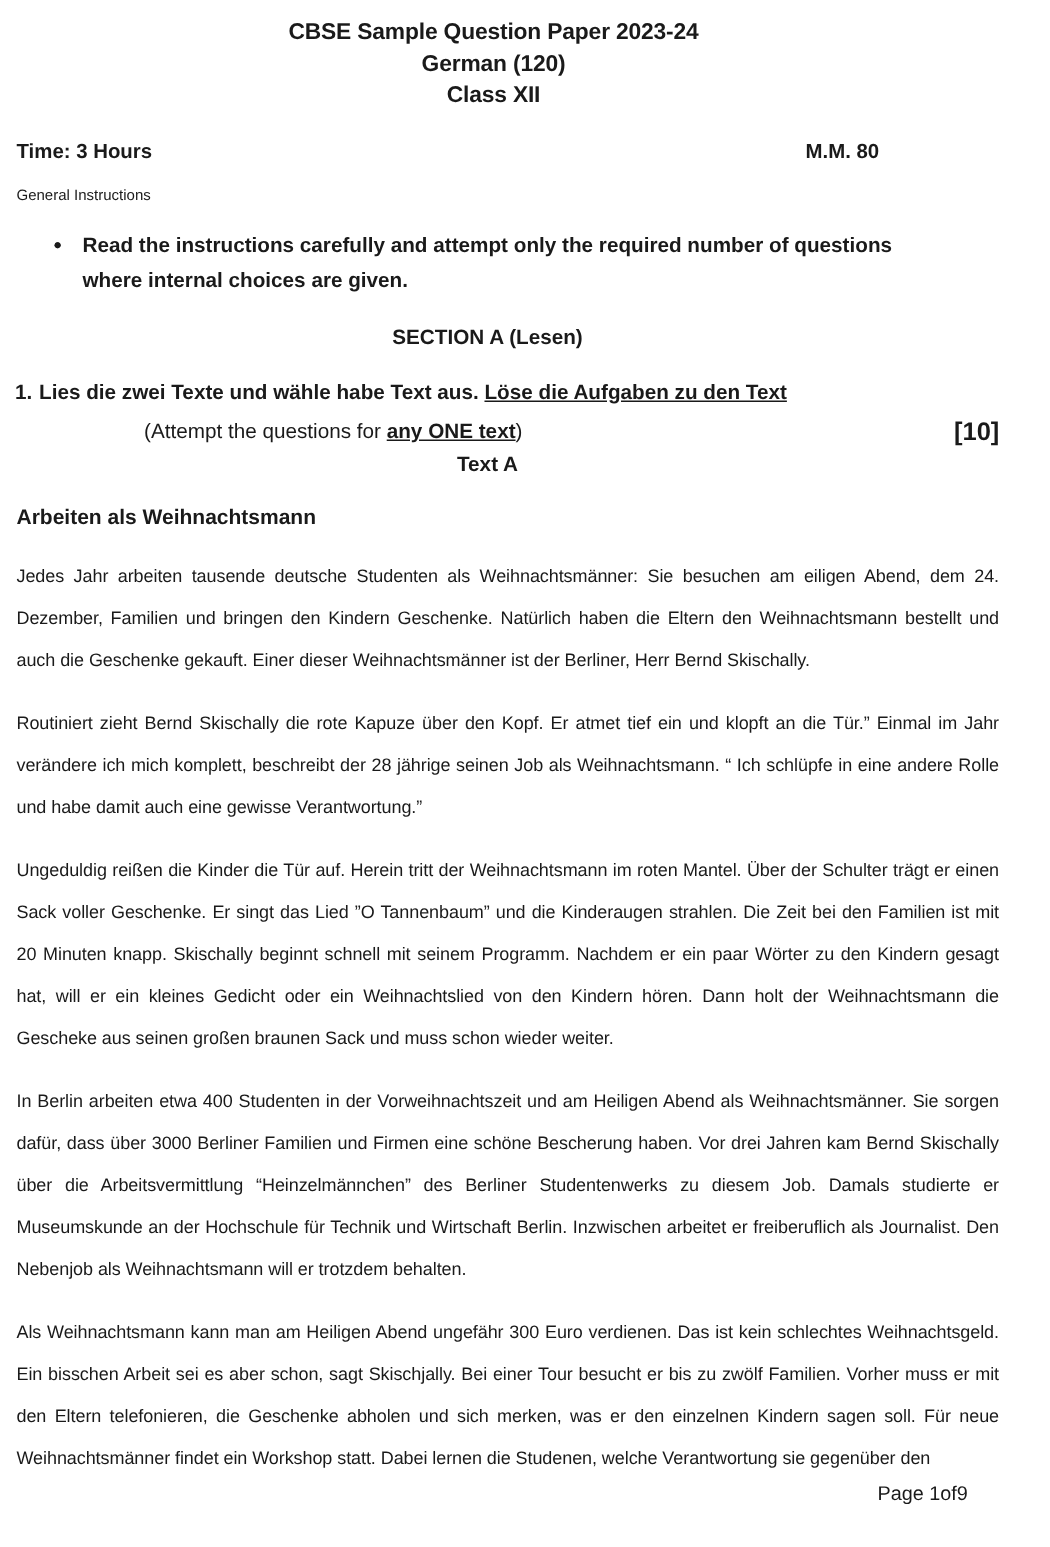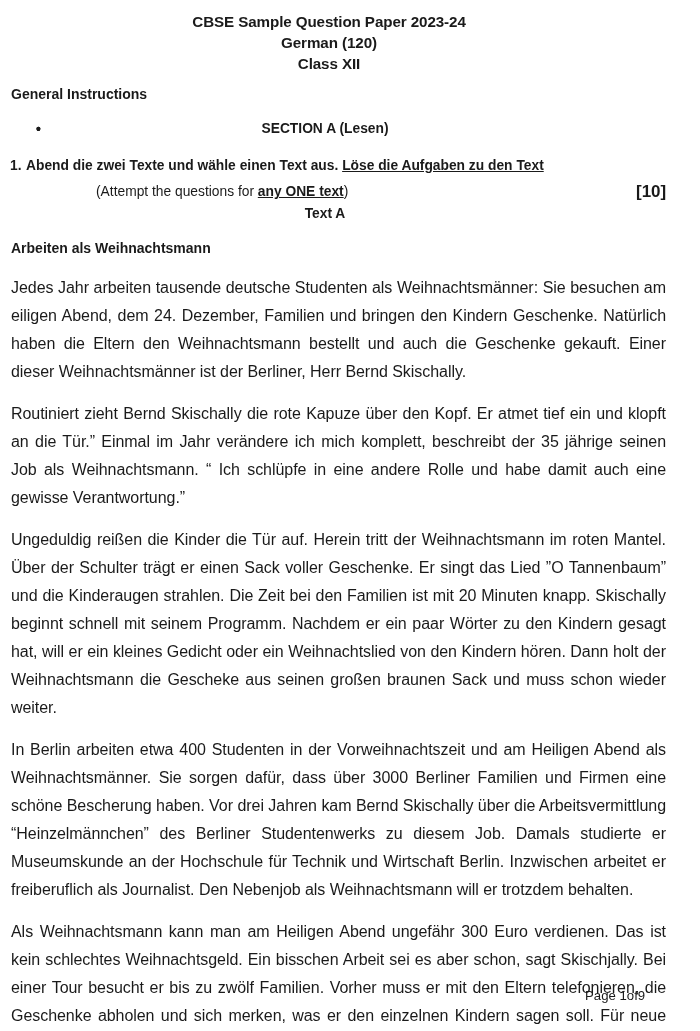--- a/index.html
+++ b/index.html
@@ -54,22 +54,22 @@
   }
   .meta-right {
     font-weight: bold;
     font-size: 13.6px;
     position: absolute;
     left: 537px;
     top: 0;
   }
 
   .gen-instructions {
-    font-weight: bold;
-    font-size: 14px;
+    font-weight: normal;
+    font-size: 10px;
     margin-top: 12px;
     padding-left: 11px;
   }
 
   
   ul.instr-list {
     list-style: none;
     margin: 17px 0 0 0;
     padding: 0;
   }
@@ -153,21 +153,21 @@
     margin-top: 19px;
   }
   .passage-title {
     font-weight: bold;
     font-size: 14px;
     margin-bottom: 18px;
   }
   p.para {
     text-align: justify;
     text-justify: inter-word;
-    font-size: 16px;
+    font-size: 12px;
     line-height: 28px;
     margin: 0 0 14px 0;
     letter-spacing: -0.05px;
   }
   p.para:last-child { margin-bottom: 0; }
 
   
   .footer {
     position: absolute;
     left: 585px;
@@ -180,50 +180,55 @@
 <body>
 
 <div class="page">
 
   <div class="title-block">
     <div class="title-line">CBSE Sample Question Paper 2023-24</div>
     <div class="title-line">German (120)</div>
     <div class="title-line">Class XII</div>
   </div>
 
+  <div class="meta-row">
+    <div class="meta-left">Time: 3 Hours</div>
+    <div class="meta-right">M.M. 80</div>
+  </div>
 
   <div class="gen-instructions">General Instructions</div>
 
   <ul class="instr-list">
     <li>
       <span class="bullet">•</span>
     </li>
     <li>
       <span class="bullet">•</span>
+      <span>Read the instructions carefully and attempt only the required number of questions where internal choices are given.</span>
     </li>
   </ul>
 
   <div class="section-head">SECTION A (Lesen)</div>
 
   <div class="q1">
     <span class="qnum">1.</span>
-    <span>Abend die zwei Texte und wähle einen Text aus. </span><u>Löse die Aufgaben zu den Text</u>
+    <span>Lies die zwei Texte und wähle habe Text aus. </span><u>Löse die Aufgaben zu den Text</u>
   </div>
 
   <div class="q1-sub">
     <span>(Attempt the questions for </span><span class="bold-ul">any ONE text</span><span>)</span>
     <span class="marks">[10]</span>
   </div>
 
   <div class="text-label">Text A</div>
 
   <div class="body-wrap">
     <div class="passage-title">Arbeiten als Weihnachtsmann</div>
     <p class="para">Jedes Jahr arbeiten tausende deutsche Studenten als Weihnachtsmänner: Sie besuchen am eiligen Abend, dem 24. Dezember, Familien und bringen den Kindern Geschenke. Natürlich haben die Eltern den Weihnachtsmann bestellt und auch die Geschenke gekauft. Einer dieser Weihnachtsmänner ist der Berliner, Herr Bernd Skischally.</p>
-    <p class="para">Routiniert zieht Bernd Skischally die rote Kapuze über den Kopf. Er atmet tief ein und klopft an die Tür.” Einmal im Jahr verändere ich mich komplett, beschreibt der 35 jährige seinen Job als Weihnachtsmann. “ Ich schlüpfe in eine andere Rolle und habe damit auch eine gewisse Verantwortung.”</p>
+    <p class="para">Routiniert zieht Bernd Skischally die rote Kapuze über den Kopf. Er atmet tief ein und klopft an die Tür.” Einmal im Jahr verändere ich mich komplett, beschreibt der 28 jährige seinen Job als Weihnachtsmann. “ Ich schlüpfe in eine andere Rolle und habe damit auch eine gewisse Verantwortung.”</p>
     <p class="para">Ungeduldig reißen die Kinder die Tür auf. Herein tritt der Weihnachtsmann im roten Mantel. Über der Schulter trägt er einen Sack voller Geschenke. Er singt das Lied ”O Tannenbaum” und die Kinderaugen strahlen. Die Zeit bei den Familien ist mit 20 Minuten knapp. Skischally beginnt schnell mit seinem Programm. Nachdem er ein paar Wörter zu den Kindern gesagt hat, will er ein kleines Gedicht oder ein Weihnachtslied von den Kindern hören. Dann holt der Weihnachtsmann die Gescheke aus seinen großen braunen Sack und muss schon wieder weiter.</p>
     <p class="para">In Berlin arbeiten etwa 400 Studenten in der Vorweihnachtszeit und am Heiligen Abend als Weihnachtsmänner. Sie sorgen dafür, dass über 3000 Berliner Familien und Firmen eine schöne Bescherung haben. Vor drei Jahren kam Bernd Skischally über die Arbeitsvermittlung “Heinzelmännchen” des Berliner Studentenwerks zu diesem Job. Damals studierte er Museumskunde an der Hochschule für Technik und Wirtschaft Berlin. Inzwischen arbeitet er freiberuflich als Journalist. Den Nebenjob als Weihnachtsmann will er trotzdem behalten.</p>
     <p class="para">Als Weihnachtsmann kann man am Heiligen Abend ungefähr 300 Euro verdienen. Das ist kein schlechtes Weihnachtsgeld. Ein bisschen Arbeit sei es aber schon, sagt Skischjally. Bei einer Tour besucht er bis zu zwölf Familien. Vorher muss er mit den Eltern telefonieren, die Geschenke abholen und sich merken, was er den einzelnen Kindern sagen soll. Für neue Weihnachtsmänner findet ein Workshop statt. Dabei lernen die Studenen, welche Verantwortung sie gegenüber den</p>
   </div>
 
   <div class="footer">Page 1of9</div>
 
 </div>
 
 </body></html>

